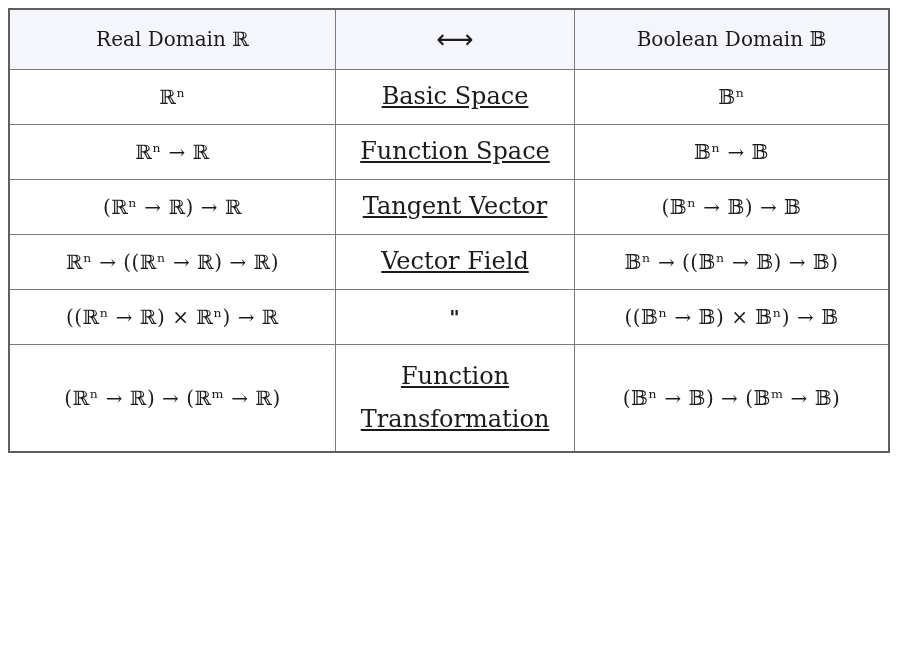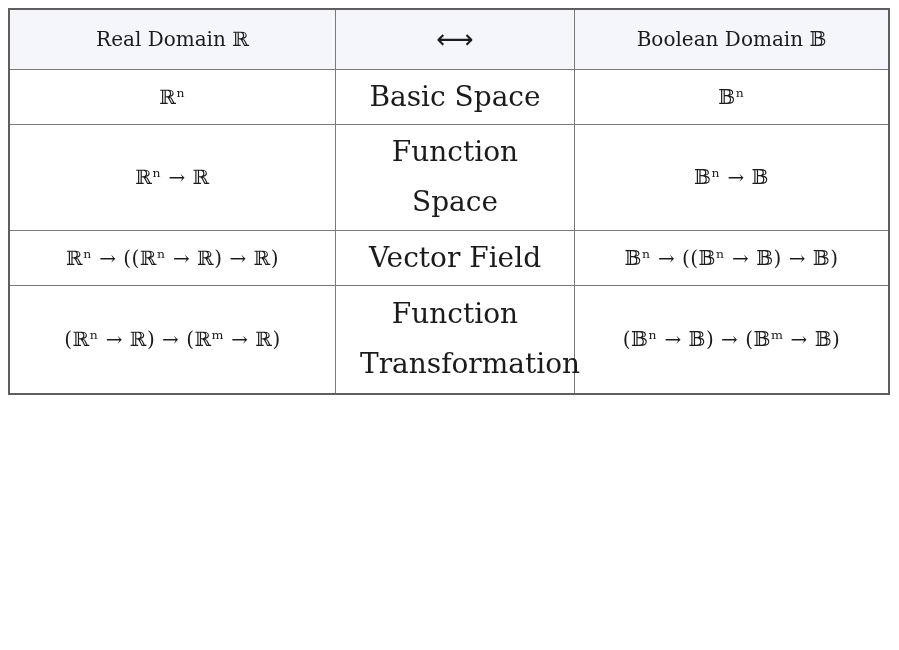--- a/index.html
+++ b/index.html
@@ -42,23 +42,24 @@
   }
   tr.r-std    { height: 55px; margin-left: 44px; }
   tr.r-tall-a { height: 96px; }
   tr.r-tall-b { height: 108px; }
   .math {
     font-family: "DejaVu Serif", "DejaVu Sans", serif;
     font-size: 20px;
     letter-spacing: 0.5px;
   }
   .label {
-    font-size: 28px;
+    font-size: 24px;
     white-space: pre-line;
     line-height: 1.8;
+    text-decoration: underline;
   }
   .ditto {
     font-family: "DejaVu Sans", "Liberation Sans", sans-serif;
     font-weight: 700;
     font-size: 20px;
     letter-spacing: 1px;
   }
   .arrow-glyph {
     font-family: "DejaVu Sans", "DejaVu Serif", sans-serif;
     font-size: 26px;
@@ -93,23 +94,33 @@
       <td><span class="math">ℝⁿ</span></td>
       <td><span class="label">Basic Space</span></td>
       <td><span class="math">𝔹ⁿ</span></td>
     </tr>
     <tr class="r-std">
       <td><span class="math">ℝⁿ → ℝ</span></td>
       <td><span class="label">Function Space</span></td>
       <td><span class="math">𝔹ⁿ → 𝔹</span></td>
     </tr>
     <tr class="r-std">
+      <td><span class="math">(ℝⁿ → ℝ) → ℝ</span></td>
+      <td><span class="label">Tangent Vector</span></td>
+      <td><span class="math">(𝔹ⁿ → 𝔹) → 𝔹</span></td>
+    </tr>
+    <tr class="r-std">
       <td><span class="math">ℝⁿ → ((ℝⁿ → ℝ) → ℝ)</span></td>
       <td><span class="label">Vector Field</span></td>
       <td><span class="math">𝔹ⁿ → ((𝔹ⁿ → 𝔹) → 𝔹)</span></td>
+    </tr>
+    <tr class="r-std">
+      <td><span class="math">((ℝⁿ → ℝ) × ℝⁿ) → ℝ</span></td>
+      <td><span class="ditto">"</span></td>
+      <td><span class="math">((𝔹ⁿ → 𝔹) × 𝔹ⁿ) → 𝔹</span></td>
     </tr>
     <tr class="r-tall-b">
       <td><span class="math">(ℝⁿ → ℝ) → (ℝᵐ → ℝ)</span></td>
       <td><span class="label">Function
 Transformation</span></td>
       <td><span class="math">(𝔹ⁿ → 𝔹) → (𝔹ᵐ → 𝔹)</span></td>
     </tr>
   </tbody>
 </table>
 

